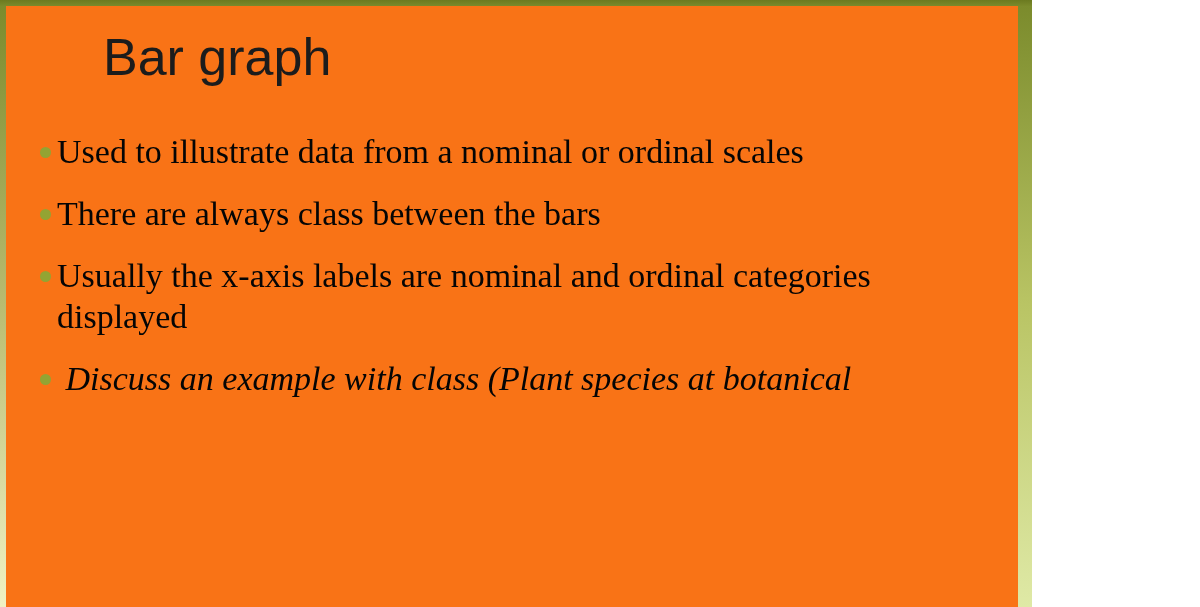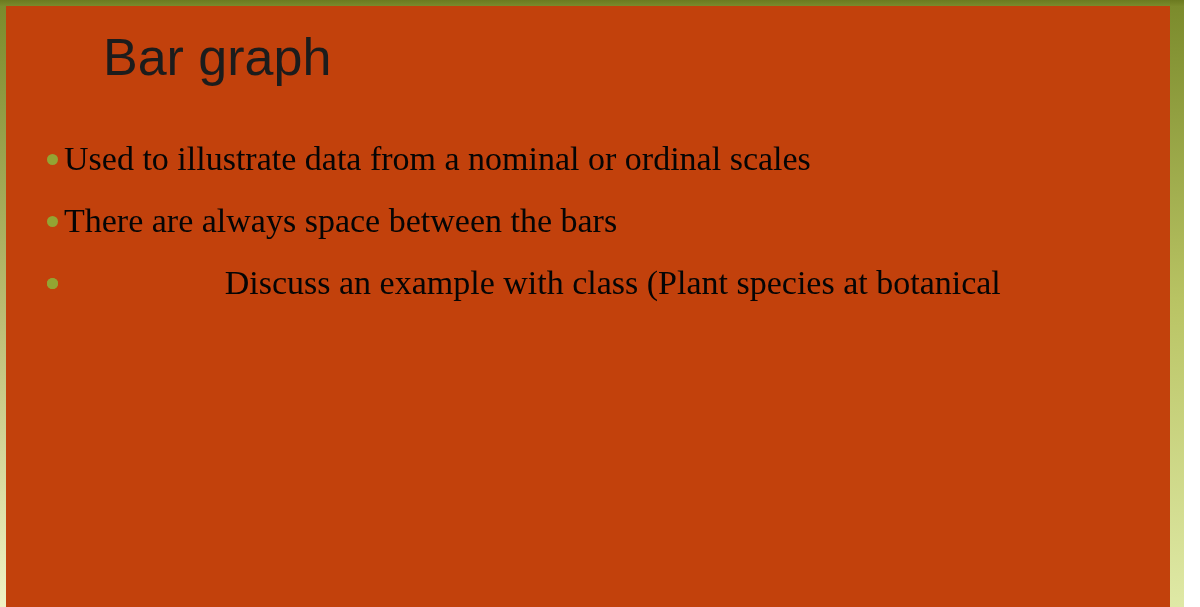--- a/index.html
+++ b/index.html
@@ -2,23 +2,23 @@
 <html style="--border-dark: #7a8a2b; --border-pale-left: #f0f2c4; --border-pale-right: #dfe9a6; --bullet-color: #93a433; --title-color: #1c1c1c; --body-color: #050505;"><head>
 <meta charset="utf-8">
 <style>
   html, body {
     margin: 0;
     padding: 0;
     background: #ffffff;
   }
   .slide {
     position: relative;
-    width: 1184px;
+    width: 1032px;
     height: 607px;
-    background: #c2410c;
+    background: #f97316;
     overflow: hidden;
     font-family: "Liberation Serif", serif;
   }
   
   .border-top {
     position: absolute;
     top: 0; left: 0; right: 0;
     height: 6px;
     background: linear-gradient(to bottom, #6b7a20, var(--border-dark));
     z-index: 3;
@@ -48,34 +48,34 @@
     line-height: 1.15;
     color: var(--title-color);
     letter-spacing: 0px;
     white-space: nowrap;
   }
   .bullets {
     position: absolute;
     top: 127px;
     left: 33px;
     right: 20px;
-    margin: 11px;
+    margin: 4px;
     padding: 0;
     list-style: none;
   }
   .bullets li {
     position: relative;
     padding-left: 20px;
     margin: 0 0 21px 0;
     font-size: 34px;
     line-height: 41px;
     color: var(--body-color);
   }
   .bullets li.italic {
-    text-align: center;
+    font-style: italic;
   }
   .bullets li .dot {
     position: absolute;
     left: 3px;
     top: 16px;
     width: 11px;
     height: 11px;
     border-radius: 50%;
     background: var(--bullet-color);
   }
@@ -93,23 +93,25 @@
 
   <h1 class="title">Bar graph</h1>
 
   <ul class="bullets">
       <li>
         <span class="dot"></span>
         <div class="line">Used to illustrate data from a nominal or ordinal scales</div>
       </li>
       <li>
         <span class="dot"></span>
-        <div class="line">There are always space between the bars</div>
+        <div class="line">There are always class between the bars</div>
       </li>
       <li>
         <span class="dot"></span>
+        <div class="line">Usually the x-axis labels are nominal and ordinal categories</div>
+        <div class="line">displayed</div>
       </li>
       <li class="italic">
         <span class="dot"></span>
         <div class="line"> Discuss an example with class (Plant species at botanical</div>
       </li>
     </ul>
 </div>
 
 </body></html>

